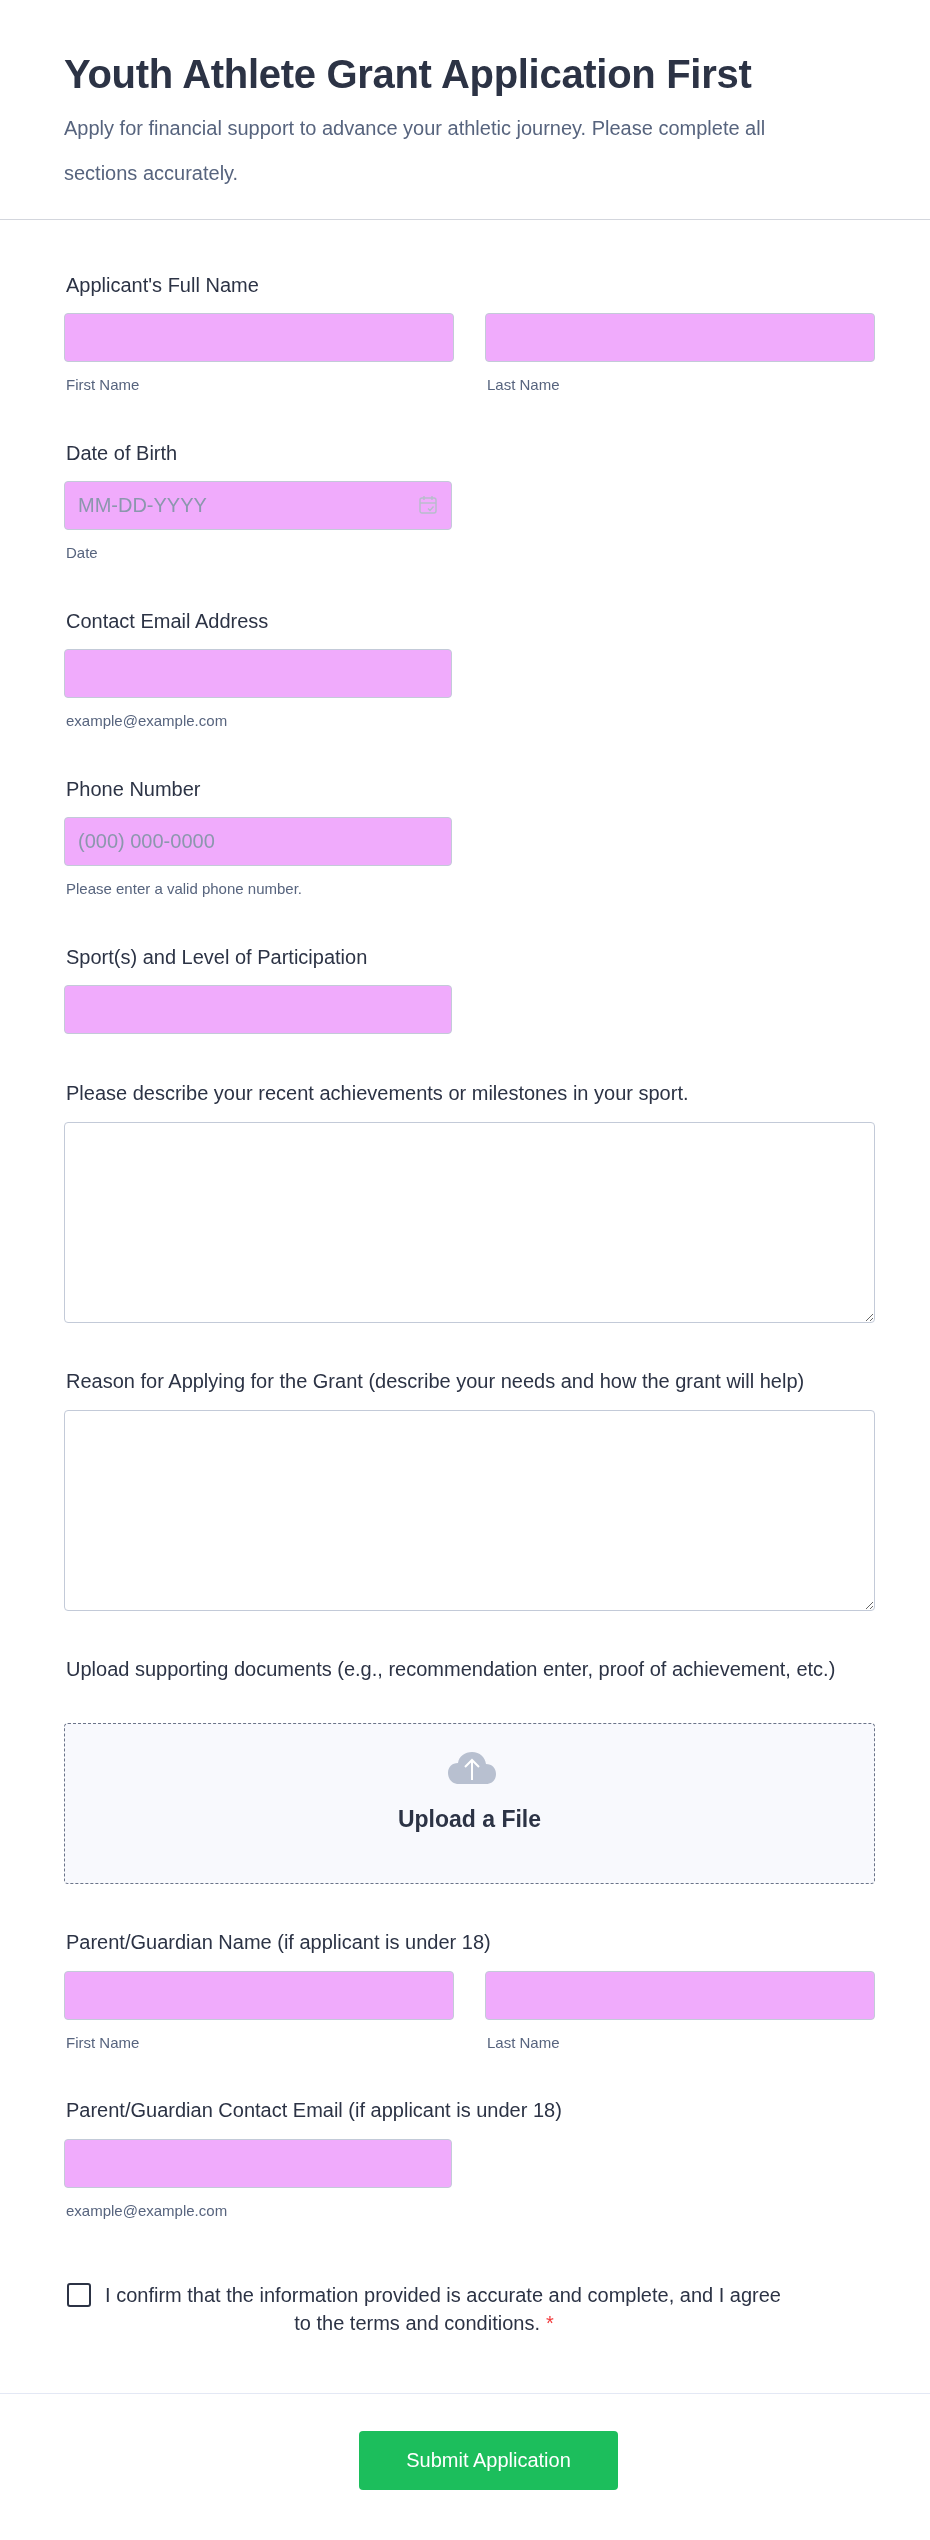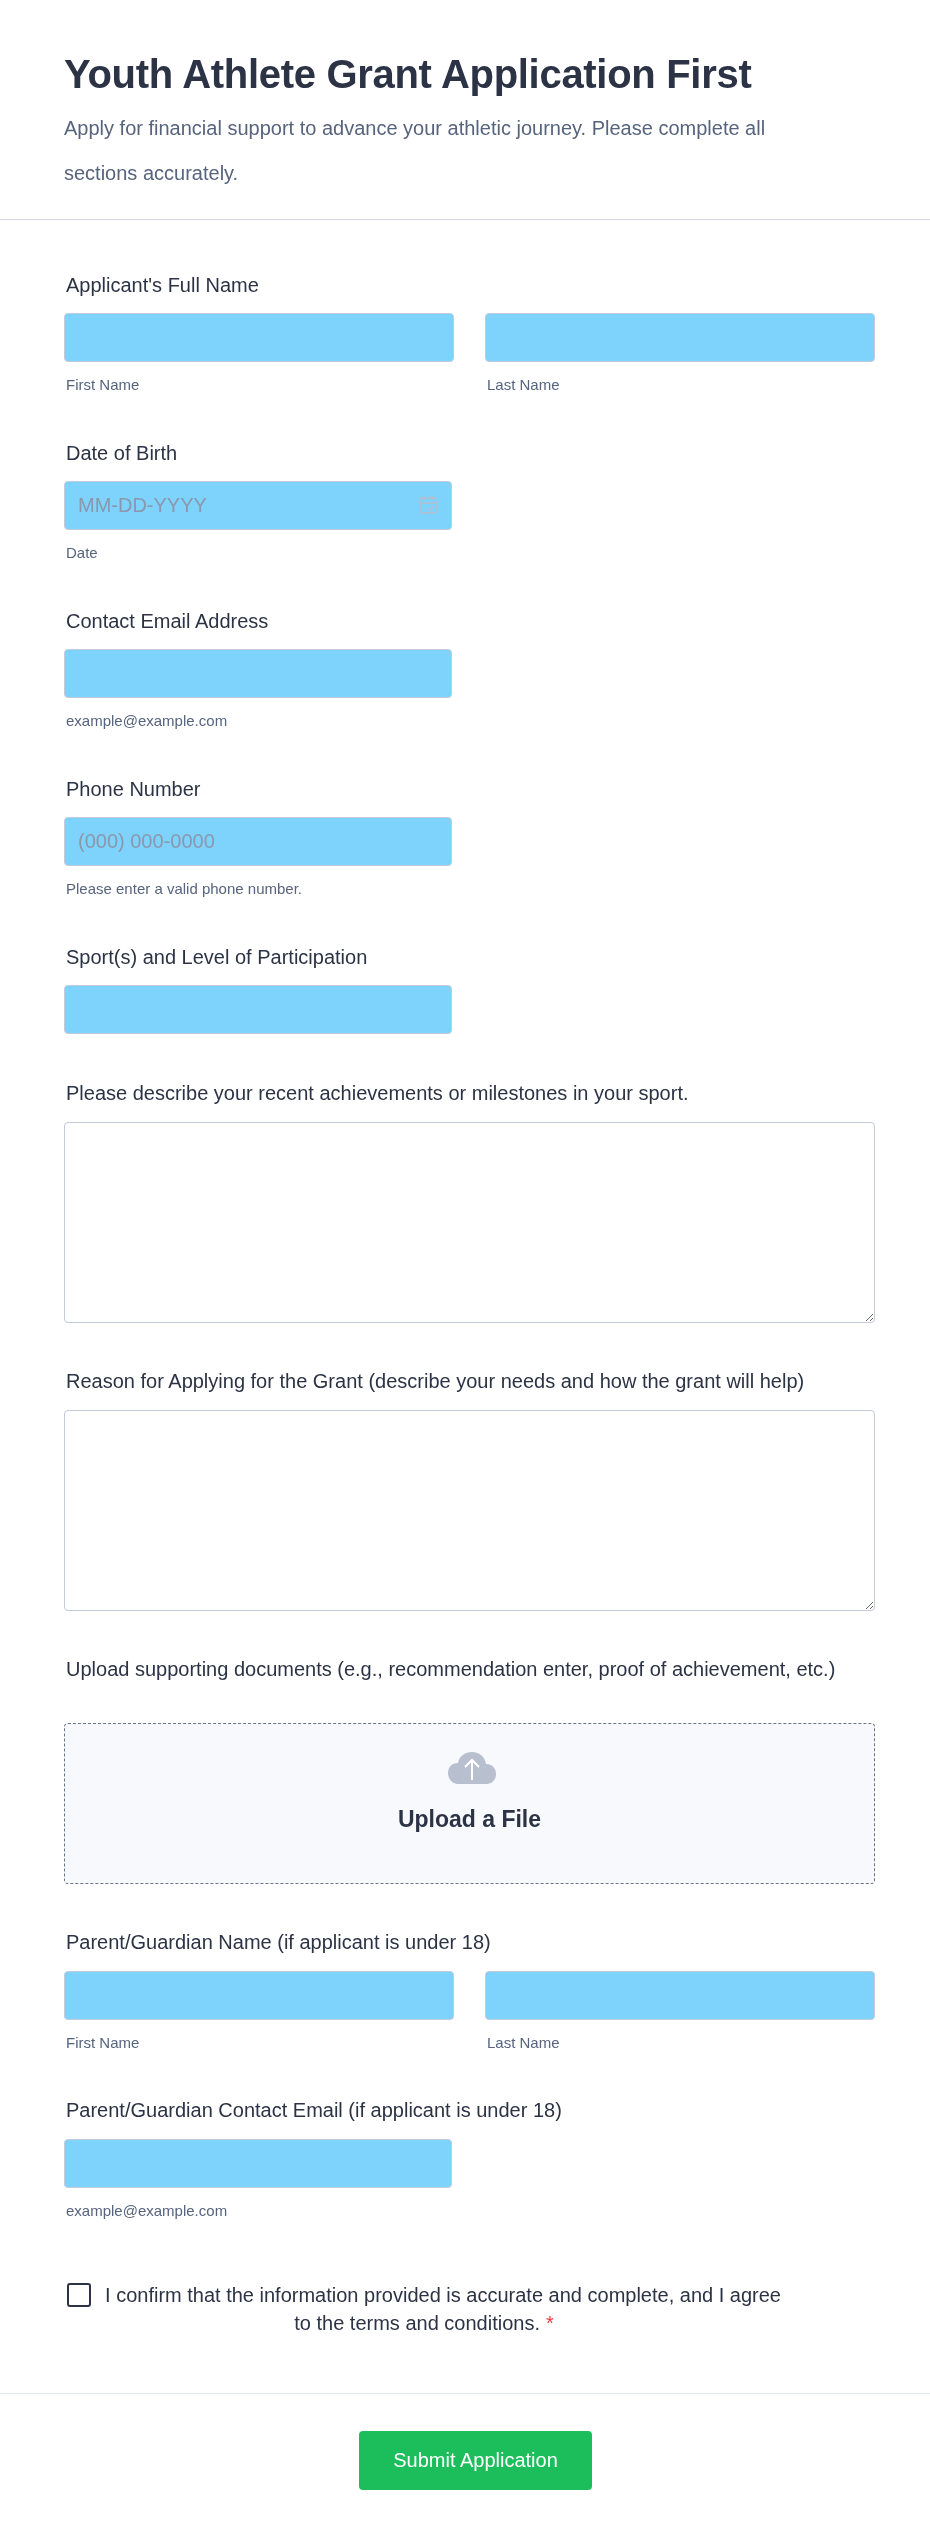--- a/index.html
+++ b/index.html
@@ -7,37 +7,37 @@
   body { font-family: "Liberation Sans", "DejaVu Sans", sans-serif; color: #2c3345; position: relative; height: 2540px; overflow: hidden; }
 
   .header { position: absolute; left: 0; top: 0; width: 930px; height: 220px; border-bottom: 1px solid #d3d6dd; }
   .title { position: absolute; left: 64px; top: 52px; font-size: 40px; font-weight: 700; color: #2c3345; letter-spacing: -0.3px; white-space: nowrap; }
   .subtitle { position: absolute; left: 64px; top: 106px; width: 780px; font-size: 20px; line-height: 45px; color: #57647e; }
 
   .field-label { position: absolute; left: 66px; font-size: 20px; color: #2c3345; white-space: nowrap; line-height: 24px; }
   .field-label.wrap { white-space: normal; width: 810px; }
   .sublabel { position: absolute; font-size: 15px; color: #57647e; white-space: nowrap; line-height: 18px; }
 
-  .input { position: absolute; height: 49px; border: 1px solid #c3cad8; border-radius: 4px; background: #7dd3fc; font-family: "Liberation Sans", sans-serif; font-size: 20px; color: #2c3345; padding: 8px 13px; outline: none; }
+  .input { position: absolute; height: 49px; border: 1px solid #c3cad8; border-radius: 4px; background: #f0abfc; font-family: "Liberation Sans", sans-serif; font-size: 20px; color: #2c3345; padding: 8px 13px; outline: none; }
   .input::placeholder { color: #8b97ad; }
   .textarea { position: absolute; left: 64px; width: 811px; height: 201px; border: 1px solid #c3cad8; border-radius: 4px; background: #fff; resize: vertical; font-family: "Liberation Sans", sans-serif; font-size: 18px; padding: 10px; outline: none; }
 
   .cal-icon { position: absolute; left: 419px; top: 495px; width: 18px; height: 20px; }
 
   .upload-box { position: absolute; left: 64px; top: 1723px; width: 811px; height: 161px; border: 1px dashed #6b7489; border-radius: 4px; background: #f8f9fd; }
   .upload-icon { position: absolute; left: 382px; top: 27px; width: 50px; height: 34px; }
   .upload-title { position: absolute; left: 0; top: 82px; width: 100%; text-align: center; font-size: 23px; font-weight: 700; color: #2c3345; }
   .upload-sub { position: absolute; left: 0; top: 115px; width: 100%; text-align: center; font-size: 18px; color: #57647e; }
 
   .checkbox { position: absolute; left: 67px; top: 2283px; width: 24px; height: 24px; border: 2px solid #2c3345; border-radius: 3px; background: #fff; }
   .consent { position: absolute; left: 64px; top: 2281px; width: 720px; font-size: 20px; line-height: 28px; color: #2c3345; text-indent: 38px; text-align: center; }
   .required { color: #f23a3c; margin-left: 6px; }
 
   .footer { position: absolute; left: 0; top: 2393px; width: 930px; height: 147px; border-top: 1px solid #e3e8f5; }
-  .submit { position: absolute; left: 359px; top: 37px; width: 233px; height: 59px; background: #1cbe5c; border: none; border-radius: 4px; color: #ffffff; font-family: "Liberation Sans", sans-serif; font-size: 20px; cursor: pointer; }
+  .submit { position: absolute; left: 359px; top: 37px; width: 259px; height: 59px; background: #1cbe5c; border: none; border-radius: 4px; color: #ffffff; font-family: "Liberation Sans", sans-serif; font-size: 20px; cursor: pointer; }
 </style>
 </head>
 <body>
 
 <div class="header">
   <h1 class="title">Youth Athlete Grant Application First</h1>
   <p class="subtitle">Apply for financial support to advance your athletic journey. Please complete all sections accurately.</p>
 </div>
 
 <label class="field-label" style="top:273px;">Applicant's Full Name</label>

